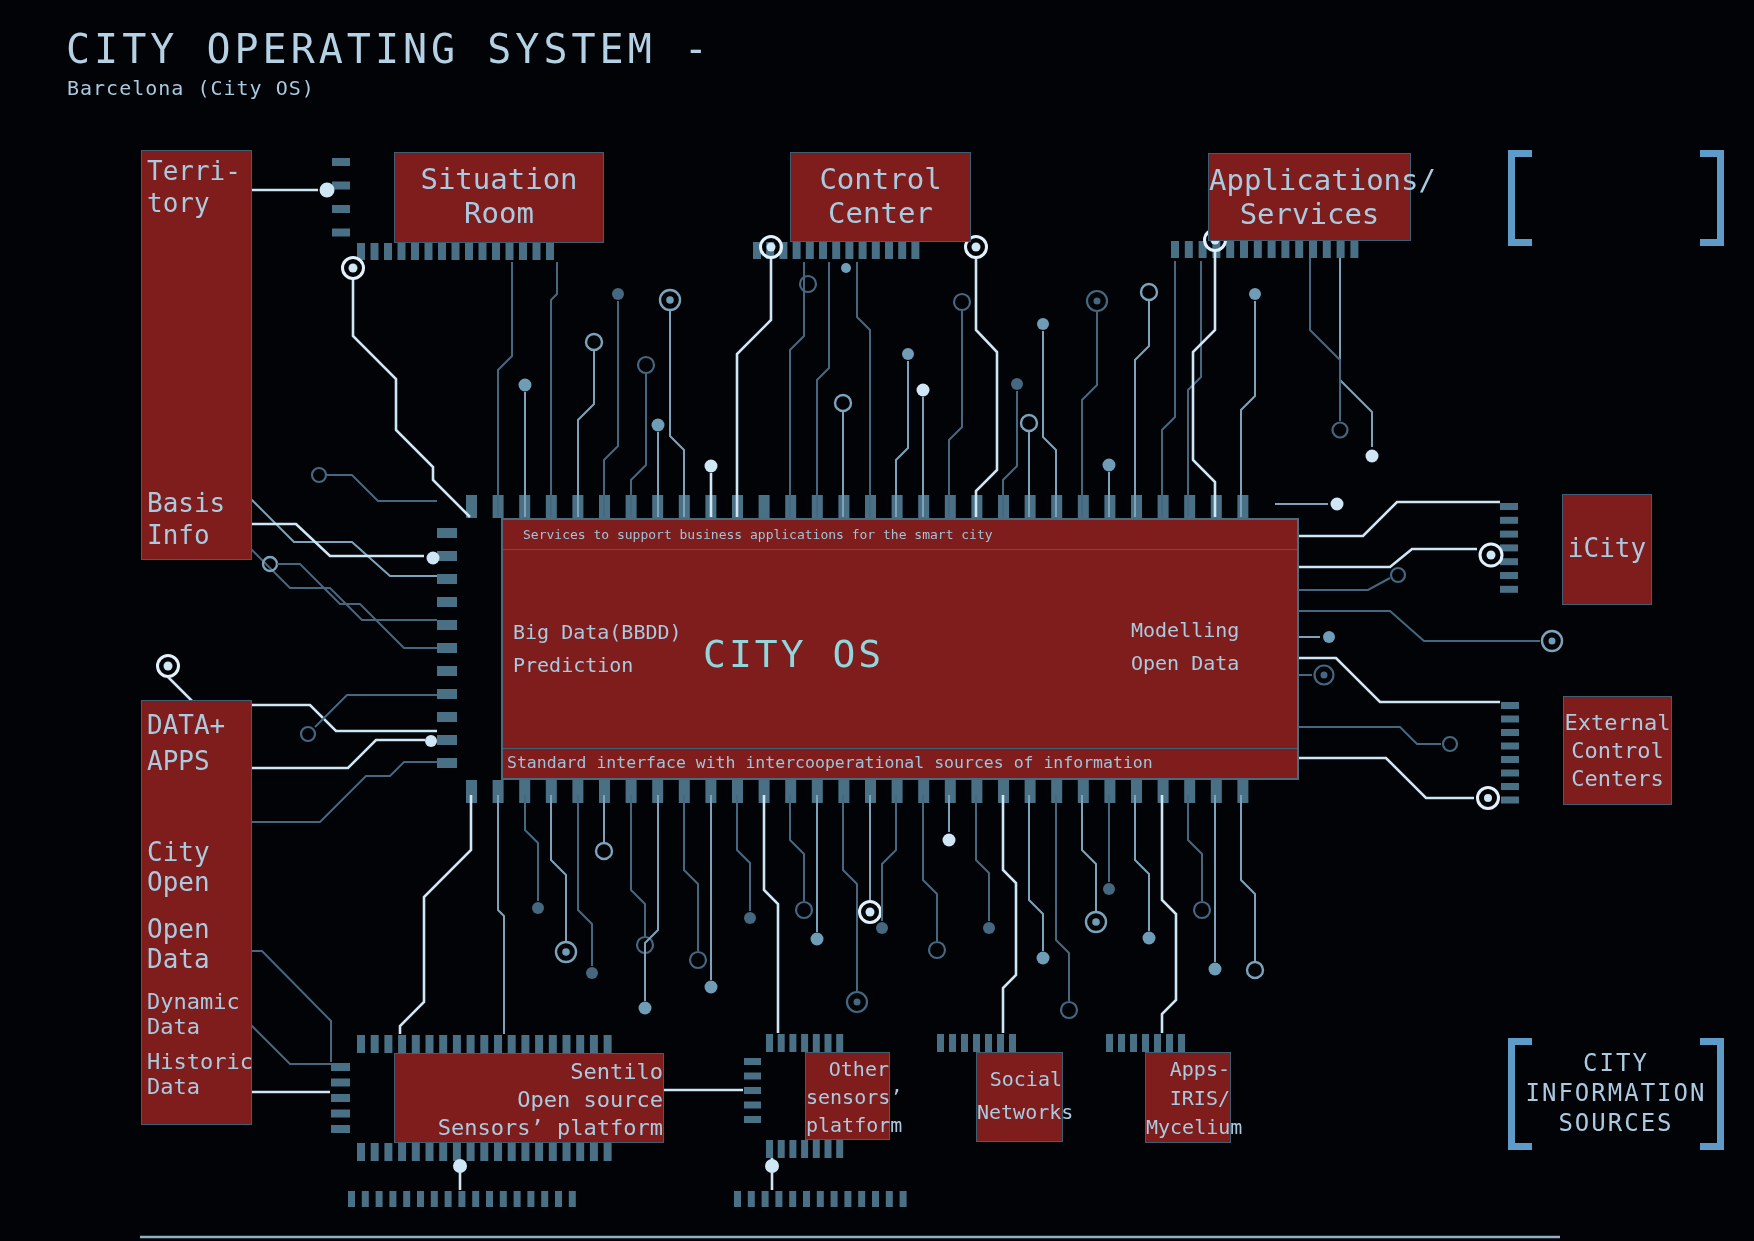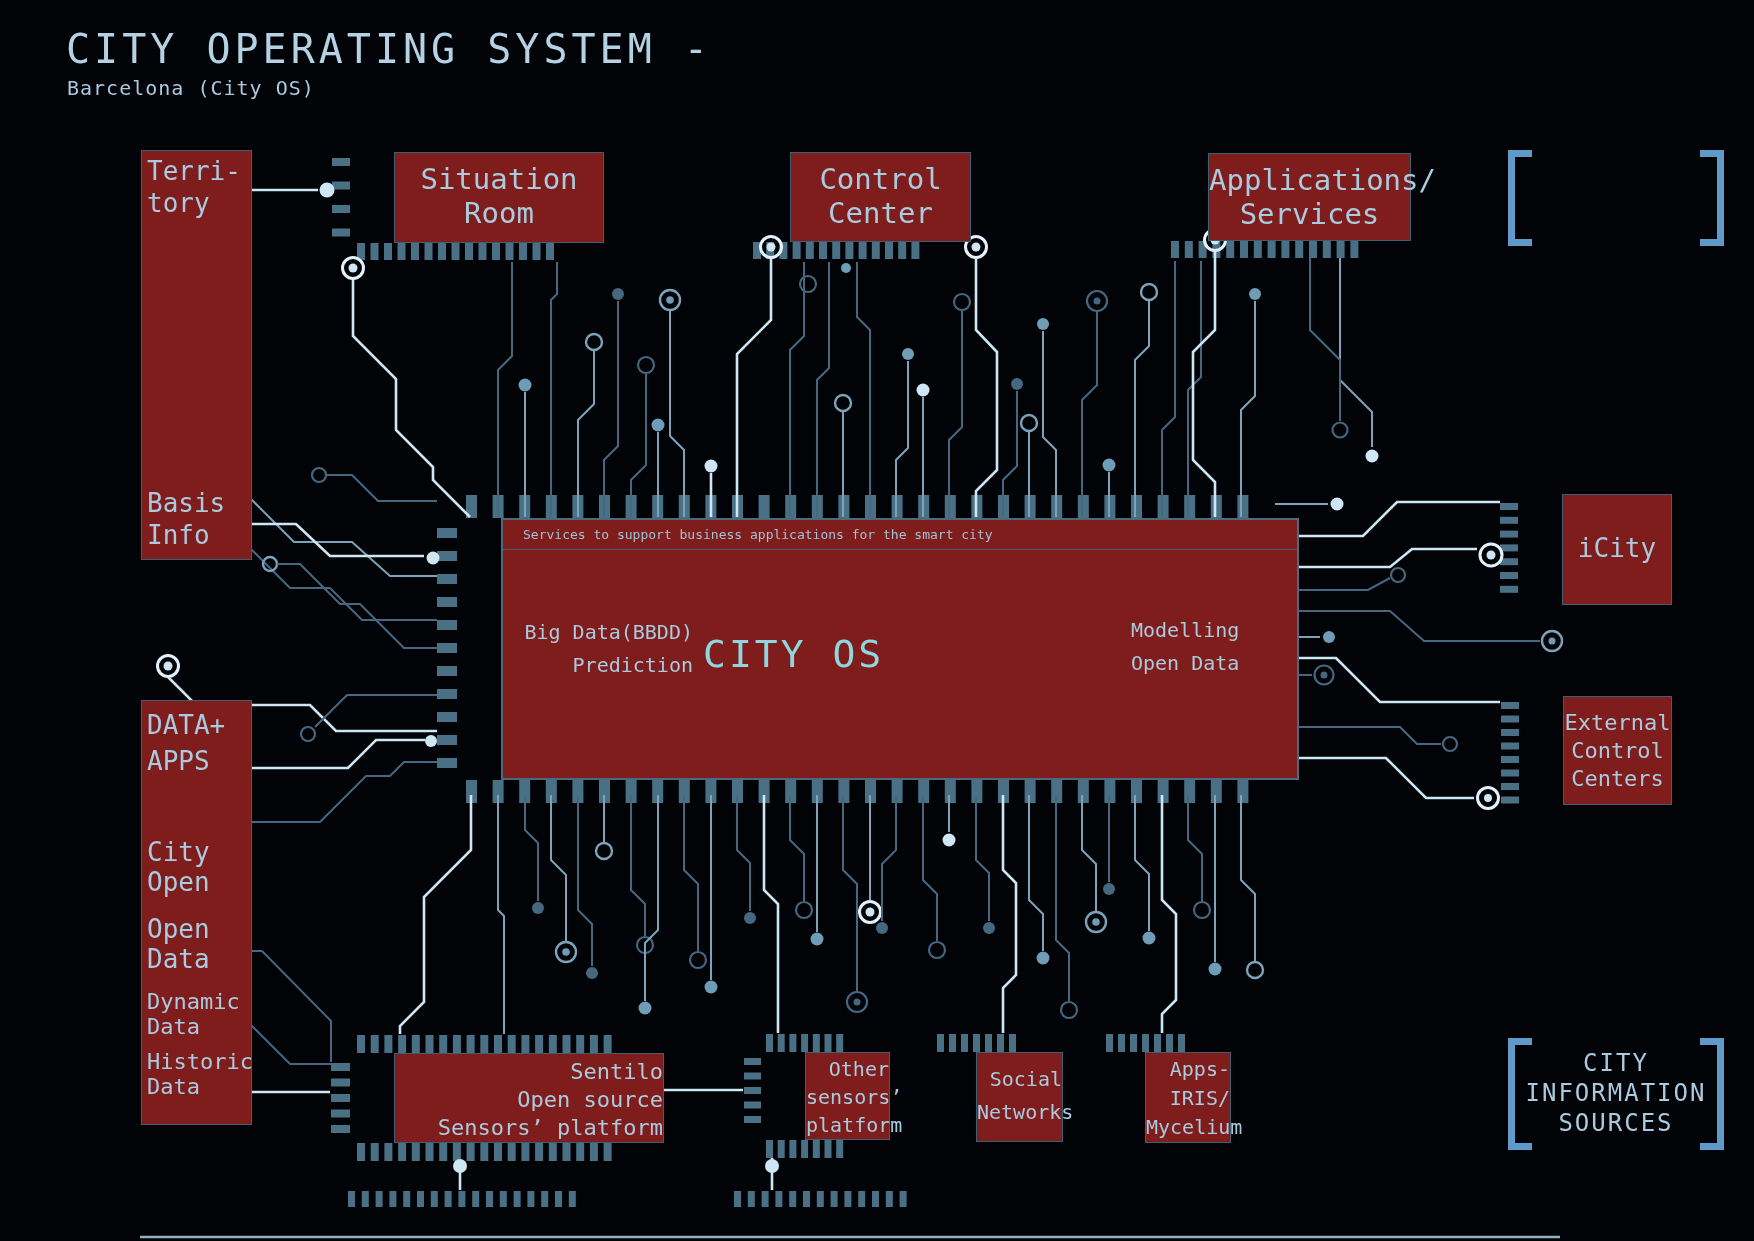--- a/index.html
+++ b/index.html
@@ -28,21 +28,21 @@
   .chiptop{height:91px;text-align:center;font-size:29px;line-height:34px;padding-top:9px;}
   .brk{position:absolute;z-index:2;}
   .brk .bl{position:absolute;left:0;top:0;bottom:0;width:17px;border:7px solid #5e9bc8;border-right:none;}
   .brk .br{position:absolute;right:0;top:0;bottom:0;width:17px;border:7px solid #5e9bc8;border-left:none;}
   .brk .btx{position:absolute;left:0;right:0;text-align:center;font-size:24px;line-height:31px;letter-spacing:2px;}
   .chip{left:457px;top:518px;width:798px;height:262px;border:2px solid #4a6b7d;}
   .strip-t{position:absolute;left:0;right:0;top:0;height:29px;border-bottom:1.5px solid #3f6074;
            font-size:13px;line-height:29px;padding-left:20px;color:#9fc3d8;white-space:pre;}
   .strip-b{position:absolute;left:0;right:0;bottom:0;height:29px;border-top:1.5px solid #3f6074;
            font-size:16.5px;line-height:28px;padding-left:4px;color:#9fc3d8;white-space:pre;}
-  .bigdata{position:absolute;left:10px;top:96px;width:180px;text-align:right;font-size:20px;line-height:33px;}
+  .bigdata{position:absolute;left:10px;top:96px;width:180px;text-align:left;font-size:20px;line-height:33px;}
   .cityos{position:absolute;left:200px;top:112px;font-size:38px;letter-spacing:3px;color:#8fd6de;}
   .modelling{position:absolute;left:628px;top:94px;font-size:20px;line-height:33px;}
   .sq{text-align:center;}
   .botchip{font-size:20px;line-height:28px;text-align:right;}
   .snsbar{position:absolute;background:#010409;border:2px solid #6fa2bc;box-sizing:border-box;z-index:2;
           text-align:center;font-size:23px;line-height:21px;letter-spacing:2px;margin-top:34px;}
 </style>
 </head>
 <body>
 
@@ -649,23 +649,24 @@
     <div class="strip-t">Services to support business applications for the smart city</div>
     <div class="bigdata">
       <div>Big Data(BBDD)</div>
       <div>Prediction</div>
     </div>
     <div class="cityos">CITY OS</div>
     <div class="modelling">
       <div>Modelling</div>
       <div>Open Data</div>
     </div>
-  </div>
-
-  <div class="box sq" style="left:1518px;top:494px;width:110px;height:111px;font-size:26px;line-height:107px;">
+    <div class="strip-b">Standard interface with intercooperational sources of information</div>
+  </div>
+
+  <div class="box sq" style="left:1518px;top:494px;width:90px;height:111px;font-size:26px;line-height:107px;">
     <span>iCity</span>
   </div>
   <div class="box sq" style="left:1519px;top:696px;width:109px;height:109px;font-size:22px;line-height:28px;padding-top:12px;">
     <div>External</div>
     <div>Control</div>
     <div>Centers</div>
   </div>
 
   <div class="box botchip" style="left:350px;top:1053px;width:270px;height:90px;font-size:22px;padding-top:4px;">
     <div>Sentilo</div>

